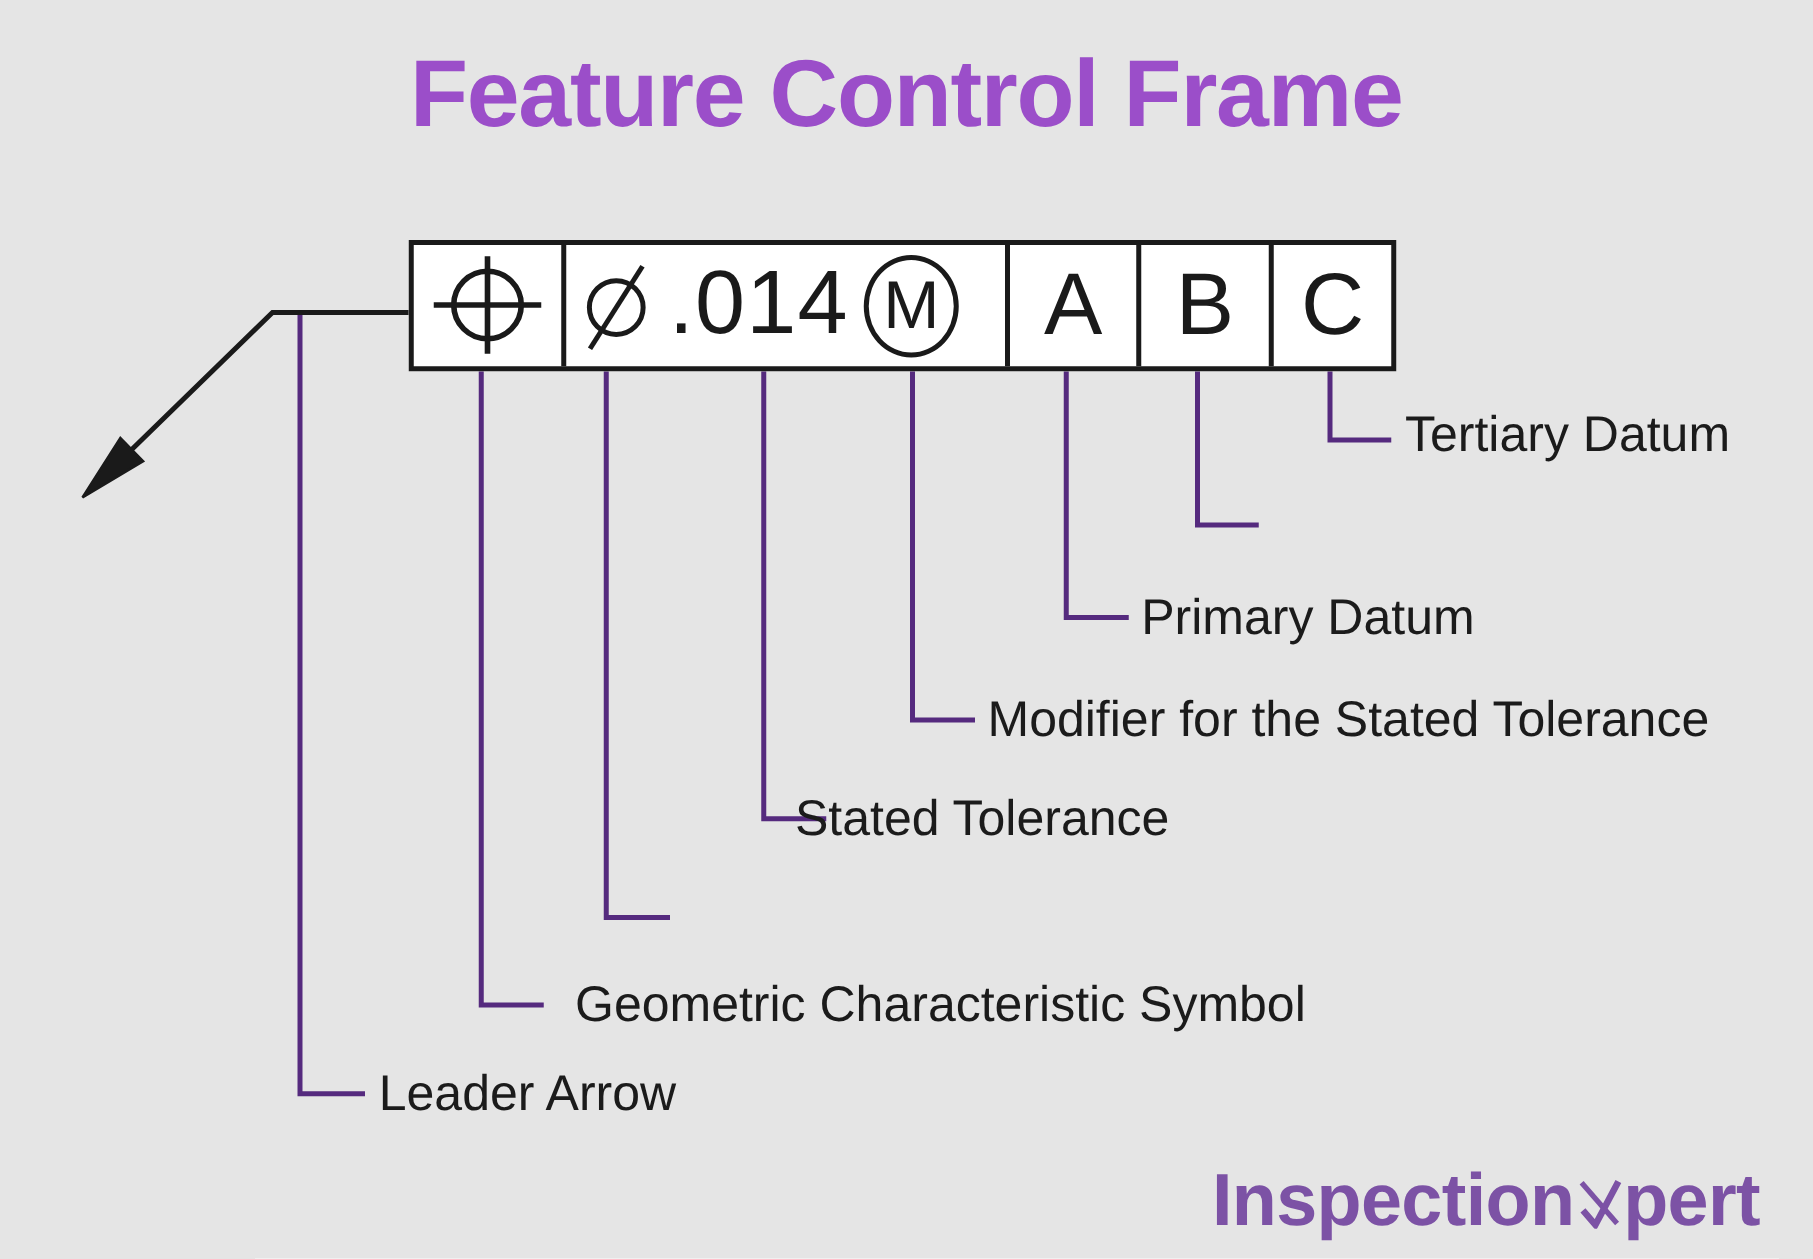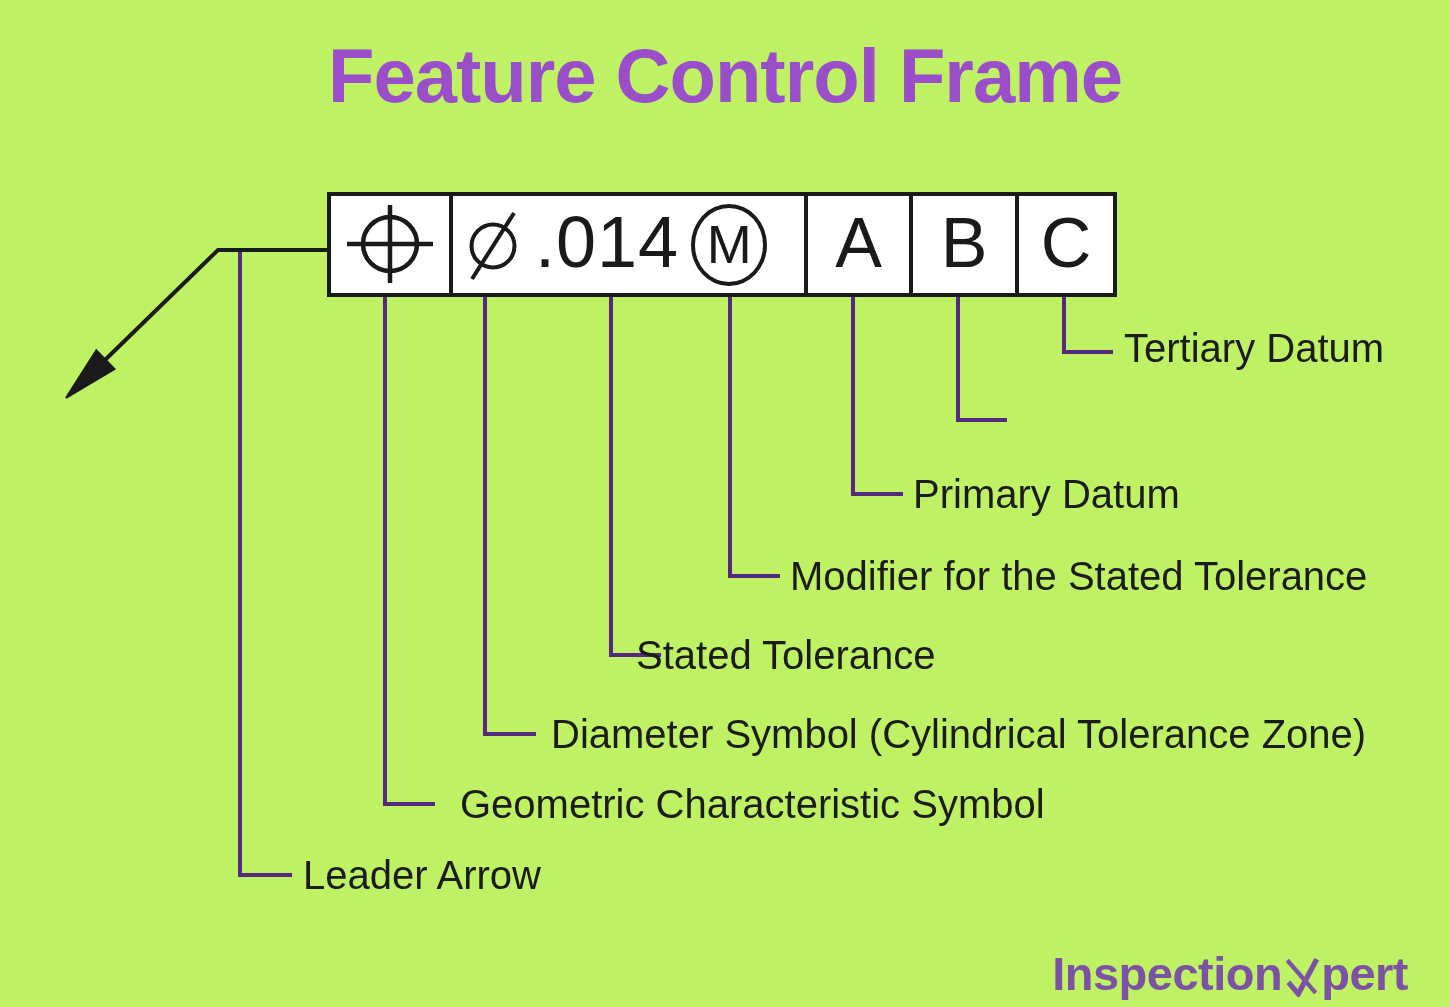--- a/index.html
+++ b/index.html
@@ -1,16 +1,16 @@
 <!DOCTYPE html>
 <html><head>
 <meta charset="utf-8">
 <style>
   html,body{margin:0;padding:0;background:#fff;}
-  .canvas{position:relative;width:1450px;height:1007px;background:#bef264;overflow:hidden;
+  .canvas{position:relative;width:1450px;height:1007px;background:#e5e5e5;overflow:hidden;
           font-family:"Liberation Sans",sans-serif;}
   .page-title{position:absolute;left:0;right:0;top:32px;text-align:center;
               font-size:76px;font-weight:700;letter-spacing:-1px;color:#9b4ec9;}
   
   .connectors{position:absolute;left:0;top:0;width:1450px;height:1007px;pointer-events:none;}
   
   .fcf{position:absolute;left:327px;top:192px;width:790px;height:105px;box-sizing:border-box;
        border:4px solid #1a1a1a;display:flex;background:#fff;}
   .fcf-cell{box-sizing:border-box;height:100%;display:flex;align-items:center;justify-content:center;
             color:#1a1a1a;}
@@ -23,21 +23,21 @@
   .datum-letter{font-size:70px;font-weight:400;line-height:1;transform:translateY(-2px);}
   .tol-value{font-size:72px;letter-spacing:1px;line-height:1;margin-left:16px;transform:translateY(-3px);}
   .m-circle{box-sizing:border-box;width:76px;height:82px;border:4px solid #1a1a1a;border-radius:50%;
             display:flex;align-items:center;justify-content:center;margin-left:12px;}
   .m-circle span{font-size:54px;line-height:1;transform:translateY(-1px);}
   
   .callout-label{position:absolute;height:44px;line-height:44px;font-size:40px;color:#1b1b1b;
                  white-space:nowrap;}
   
   .logo{position:absolute;right:42px;top:926px;display:flex;align-items:center;color:#7c52a5;
-        font-size:47px;font-weight:700;letter-spacing:-0.5px;margin-top:20px;}
+        font-size:59px;font-weight:700;letter-spacing:-0.5px;}
   .logo svg{margin:4px 1px 0 2px;}
 </style>
 </head>
 <body>
 
 <div class="canvas">
 
   <div class="page-title">Feature Control Frame</div>
 
   <svg class="connectors" width="1450" height="1007" viewBox="0 0 1450 1007">
@@ -81,21 +81,20 @@
     </div>
     <div class="fcf-cell cell-c">
       <span class="datum-letter">C</span>
     </div>
   </div>
 
   <div class="callout-label" style="left:1124px;top:326px">Tertiary Datum</div>
   <div class="callout-label" style="left:790px;top:554px">Modifier for the Stated Tolerance</div>
   <div class="callout-label" style="left:913px;top:472px">Primary Datum</div>
   <div class="callout-label" style="left:636px;top:633px">Stated Tolerance</div>
-  <div class="callout-label" style="left:551px;top:712px">Diameter Symbol (Cylindrical Tolerance Zone)</div>
   <div class="callout-label" style="left:460px;top:782px">Geometric Characteristic Symbol</div>
   <div class="callout-label" style="left:303px;top:853px">Leader Arrow</div>
 
   <div class="logo">
     <span>Inspection</span>
     <svg width="36" height="42" viewBox="0 0 34 40">
       <line x1="3" y1="5" x2="30" y2="36" stroke="#7c52a5" stroke-width="4"></line>
       <polyline points="4,26 13.5,37 31,4" fill="none" stroke="#7c52a5" stroke-width="5"></polyline>
     </svg>
     <span>pert</span>

